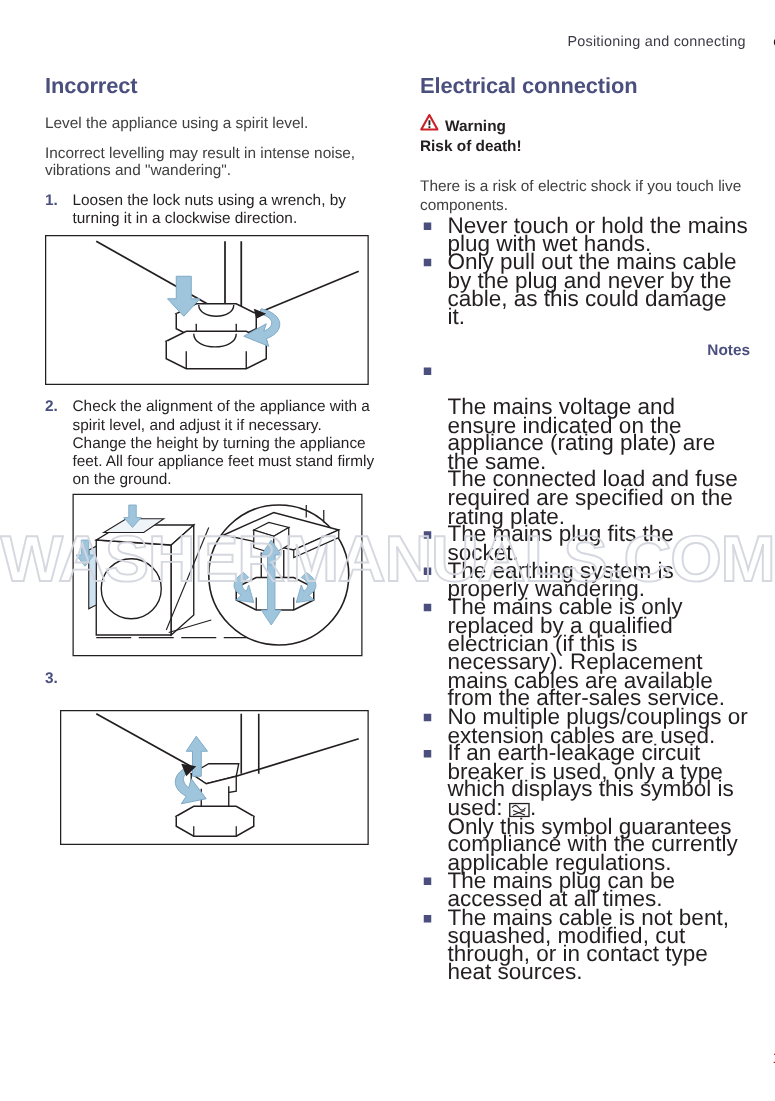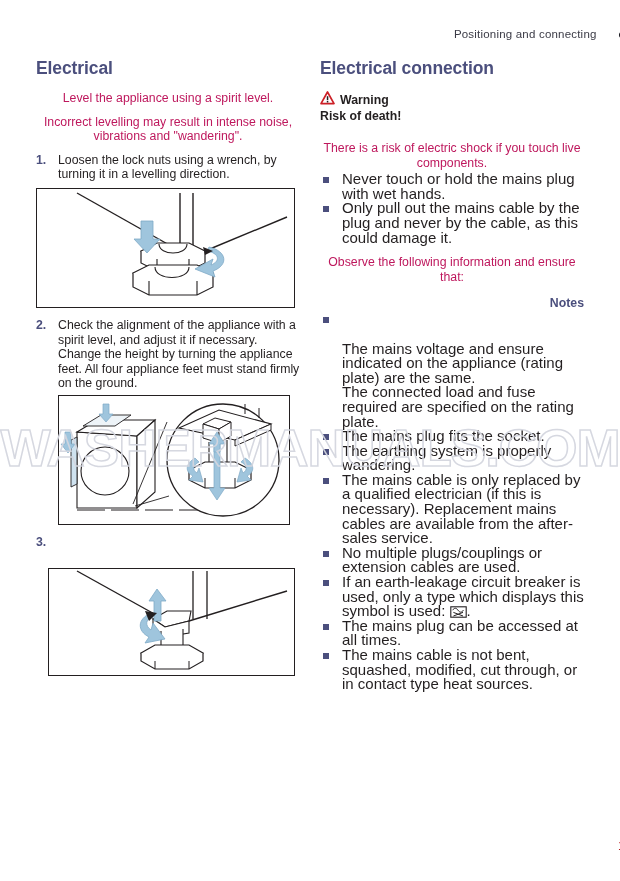--- a/index.html
+++ b/index.html
@@ -61,43 +61,42 @@
   .header .hdr-title { letter-spacing: 0.2px; }
   .header .hdr-lang { font-weight: bold; color: #1b1b22; font-size: 11.5px; }
 
   
   .col {
     position: absolute;
     top: 58px;
     width: 264px;
   }
   .col-left { left: 36px; }
-  .col-right { left: 320px; }
+  .col-right { left: 336px; }
 
   h1.section {
     margin: 0 0 12px 0;
     font-size: 17.5px;
     font-weight: bold;
     color: #4b4f7d;
     letter-spacing: -0.1px;
   }
   h2.sub {
     margin: 12px 0 2px 0;
     font-size: 12.3px;
     font-weight: bold;
     color: #4b4f7d;
     text-align: right;
   }
 
   p.para {
     margin: 0 0 9px 0;
     font-size: 12.3px;
     line-height: 14.6px;
-    color: #be185d;
-    text-align: center;
+    color: #404040;
   }
   p.para.tight { margin-bottom: 2px; }
 
   
   ol.steps {
     margin: 4px 0 0 0;
     padding: 0;
     list-style: none;
   }
   ol.steps > li {
@@ -119,21 +118,21 @@
   
   ul.bullets {
     margin: 0;
     padding: 0;
     list-style: none;
   }
   ul.bullets > li {
     position: relative;
     padding-left: 22px;
     margin-bottom: 0px;
-    font-size: 15px;
+    font-size: 18px;
     line-height: 14.6px;
   }
   ul.bullets > li .sq {
     position: absolute;
     left: 3px;
     top: 5px;
     width: 6px;
     height: 6px;
     background: #4b4f7d;
     display: block;
@@ -187,30 +186,30 @@
 
 <div class="page">
 
   <div class="header">
     <span class="hdr-title">Positioning and connecting</span>
     <span class="hdr-lang">en</span>
   </div>
 
   <div class="col col-left">
 
-    <h1 class="section">Electrical</h1>
+    <h1 class="section">Incorrect</h1>
 
     <p class="para">Level the appliance using a spirit level.</p>
     <p class="para">Incorrect levelling may result in intense noise, vibrations and "wandering".</p>
 
     <ol class="steps">
 
       <li>
         <span class="num">1.</span>
-        <span>Loosen the lock nuts using a wrench, by turning it in a levelling direction.</span>
+        <span>Loosen the lock nuts using a wrench, by turning it in a clockwise direction.</span>
       </li>
     </ol>
 
     <div class="fig" style="width:259px;height:120px;">
       <svg width="257" height="118" viewBox="0 0 257 118">
 
         <path d="M40 4 L150 66" stroke="#231f20" stroke-width="1.4" fill="none"></path>
         <path d="M168 62 L250 28" stroke="#231f20" stroke-width="1.4" fill="none"></path>
         <path d="M143 4 L143 62" stroke="#231f20" stroke-width="1.4" fill="none"></path>
         <path d="M156 4 L156 62" stroke="#231f20" stroke-width="1.4" fill="none"></path>
@@ -359,21 +358,20 @@
       <li>
         <span class="sq"></span>
         <span>Never touch or hold the mains plug with wet hands.</span>
       </li>
       <li>
         <span class="sq"></span>
         <span>Only pull out the mains cable by the plug and never by the cable, as this could damage it.</span>
       </li>
     </ul>
 
-    <p class="para" style="margin-top:10px;">Observe the following information and ensure that:</p>
 
     <h2 class="sub">Notes</h2>
 
     <ul class="bullets">
       <li style="white-space:pre-line;">
         <span class="sq"></span>
         <span>The mains voltage and ensure indicated on the appliance (rating plate) are the same.
 The connected load and fuse required are specified on the rating plate.</span>
       </li>
       <li>
@@ -392,21 +390,21 @@
         <span class="sq"></span>
         <span>No multiple plugs/couplings or extension cables are used.</span>
       </li>
 
       <li>
         <span class="sq"></span>
         <span>If an earth-leakage circuit breaker is used, only a type which displays this symbol is used: </span><span class="rcd-sym"><svg width="17" height="12" viewBox="0 0 17 12">
               <rect x="0.8" y="0.8" width="15.4" height="10.4" fill="#ffffff" stroke="#231f20" stroke-width="1.1"></rect>
               <path d="M2.6 4.2 C4.4 1.6, 6.2 1.6, 8 4.2 C9.8 6.8, 11.6 6.8, 13.4 4.2" fill="none" stroke="#231f20" stroke-width="1"></path>
               <path d="M3.4 6.4 L13 10 M13 6.4 L3.4 10" stroke="#231f20" stroke-width="1"></path>
-            </svg></span><span>.</span><br>
+            </svg></span><span>.</span><br><span>Only this symbol guarantees compliance with the currently applicable regulations.</span>
       </li>
 
       <li>
         <span class="sq"></span>
         <span>The mains plug can be accessed at all times.</span>
       </li>
       <li>
         <span class="sq"></span>
         <span>The mains cable is not bent, squashed, modified, cut through, or in contact type heat sources.</span>
       </li>

